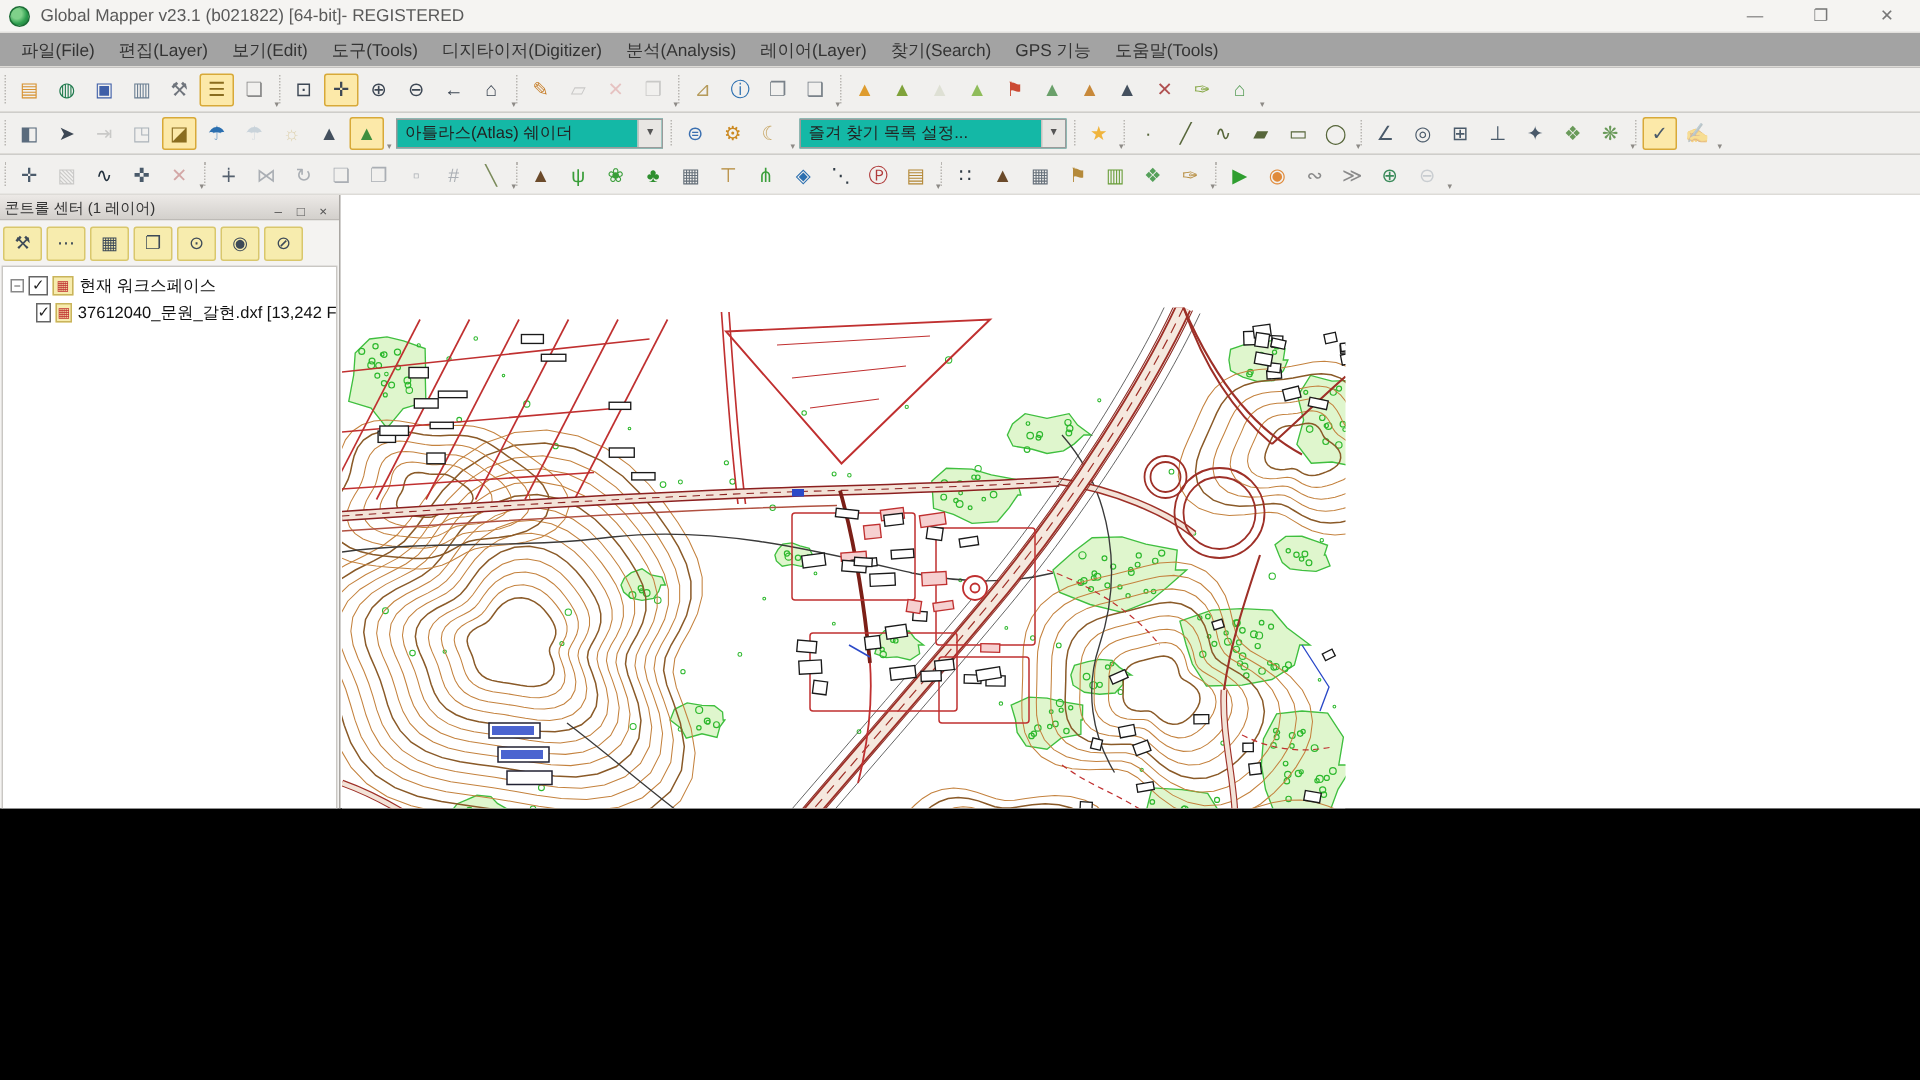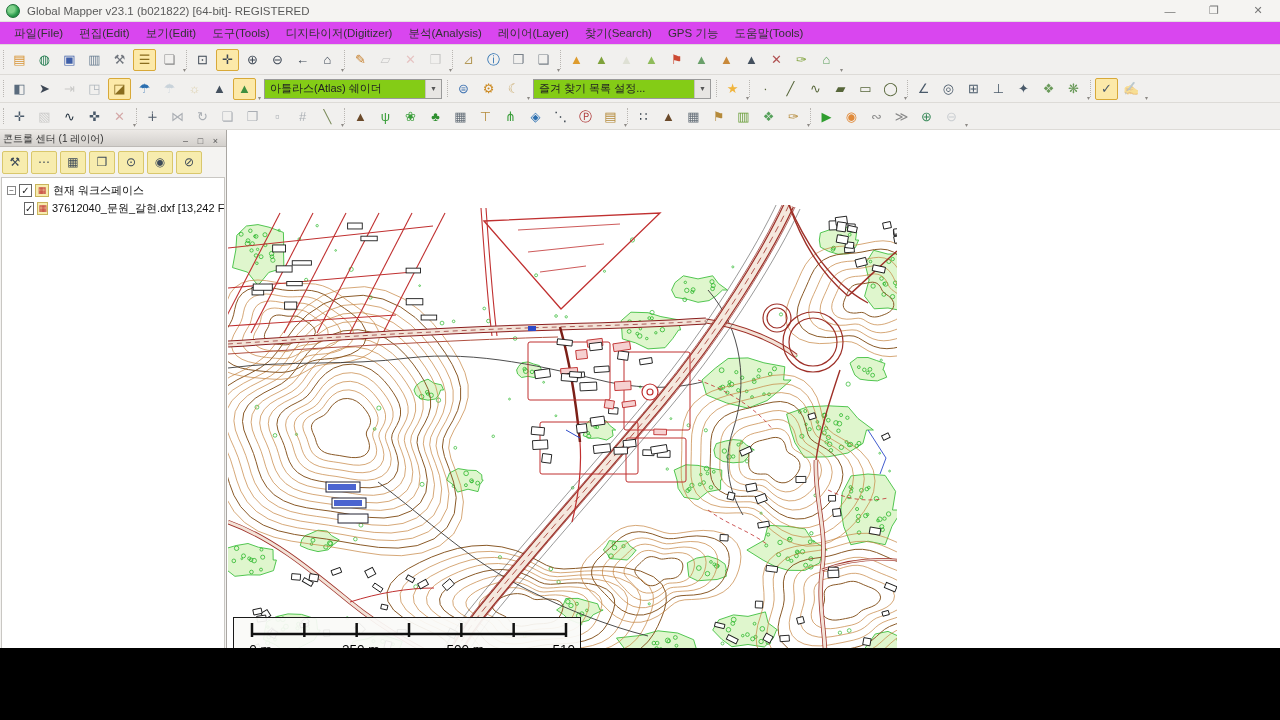--- a/index.html
+++ b/index.html
@@ -1,48 +1,48 @@
 <!DOCTYPE html>
 <html><head>
 <meta charset="utf-8">
 <style>
   html,body{margin:0;padding:0;background:#000;}
   *{box-sizing:border-box;}
-  .screen{position:relative;width:1280px;height:648px;background:#000;overflow:hidden;
+  .screen{position:relative;width:1280px;height:539px;background:#000;overflow:hidden;
           font-family:"Liberation Sans","DejaVu Sans",sans-serif;color:#222;padding-left:20px;}
   
   .titlebar{position:absolute;left:0;top:0;width:1280px;height:22px;background:#f5f4f2;
             display:flex;align-items:center;border-bottom:1px solid #e2e0dd;}
   .appicon{width:14px;height:14px;border-radius:50%;margin:0 7px 0 6px;
            background:radial-gradient(circle at 35% 35%, #7fd18a 0 30%, #2e9e4f 60%, #1c6e36 100%);
            border:1px solid #1c6e36;}
   .apptitle{font-size:11.5px;color:#5a5a5a;}
   .winbtns{margin-left:auto;display:flex;height:100%;}
   .winbtn{width:44px;height:100%;display:flex;align-items:center;justify-content:center;
           font-size:11px;color:#777;}
   
-  .menubar{position:absolute;left:0;top:22px;width:1280px;height:23px;background:#d946ef;
+  .menubar{position:absolute;left:0;top:22px;width:1280px;height:23px;background:#a3a3a3;
            display:flex;align-items:center;border-bottom:1px solid #dddbd7;padding-left:6px;}
   .mitem{font-size:11.5px;color:#333;padding:3px 8px;white-space:nowrap;}
   
   .toolbar{position:absolute;left:0;width:1280px;background:#f1f0ee;display:flex;align-items:center;
            border-bottom:1px solid #dddbd7;padding-left:2px;}
   .tb-row1{top:45px;height:30px;}
   .tb-row2{top:75px;height:28px;}
   .tb-row3{top:103px;height:27px;}
   .tgroup{display:flex;align-items:center;height:100%;padding:0 3px 0 5px;position:relative;}
   .tgroup:before{content:"";position:absolute;left:1px;top:5px;bottom:5px;width:3px;
                  border-left:1px dotted #b9b6b2;}
   .tgroup:after{content:"▾";position:absolute;right:-1px;bottom:1px;font-size:6px;color:#8d8a86;}
   .tbtn{width:23px;height:22px;margin:0 1px;display:flex;align-items:center;justify-content:center;
         border:1px solid transparent;border-radius:2px;background:transparent;padding:0;}
   .tbtn .ig{font-size:13px;line-height:1;}
   .tbtn.act{background:#fce9a9;border-color:#d8a938;}
   .tbtn.dim{opacity:.45;}
-  .combo{height:20px;width:178px;background:#84cc16;border:1px solid #9a9a9a;display:flex;
+  .combo{height:20px;width:178px;background:#14b8a6;border:1px solid #9a9a9a;display:flex;
          align-items:center;margin:0 4px;font-size:11px;}
   .combo .cval{flex:1;padding:0 5px;white-space:nowrap;overflow:hidden;color:#222;}
   .combo .carr{width:16px;height:100%;background:#e8e6e3;border-left:1px solid #c5c3c0;
                display:flex;align-items:center;justify-content:center;font-size:7px;color:#555;}
   
   .main{position:absolute;left:0;top:130px;width:1280px;height:542px;background:#fff;}
   
   .panel{position:absolute;left:0;top:0;width:227px;height:542px;background:#f4f3f1;
          border-right:1px solid #a9a6a2;display:flex;flex-direction:column;}
   .ptitle{height:17px;background:linear-gradient(#ece9e6,#d3d0cc);display:flex;align-items:flex-end;
@@ -92,21 +92,21 @@
     <span class="apptitle">Global Mapper v23.1 (b021822) [64-bit]- REGISTERED</span>
     <div class="winbtns">
       <span class="winbtn">—</span>
       <span class="winbtn">❐</span>
       <span class="winbtn">✕</span>
     </div>
   </div>
 
   <div class="menubar" id="menubar">
       <span class="mitem">파일(File)</span>
-      <span class="mitem">편집(Edit)</span>
+      <span class="mitem">편집(Layer)</span>
       <span class="mitem">보기(Edit)</span>
       <span class="mitem">도구(Tools)</span>
       <span class="mitem">디지타이저(Digitizer)</span>
       <span class="mitem">분석(Analysis)</span>
       <span class="mitem">레이어(Layer)</span>
       <span class="mitem">찾기(Search)</span>
       <span class="mitem">GPS 기능</span>
       <span class="mitem">도움말(Tools)</span>
     </div>
 

